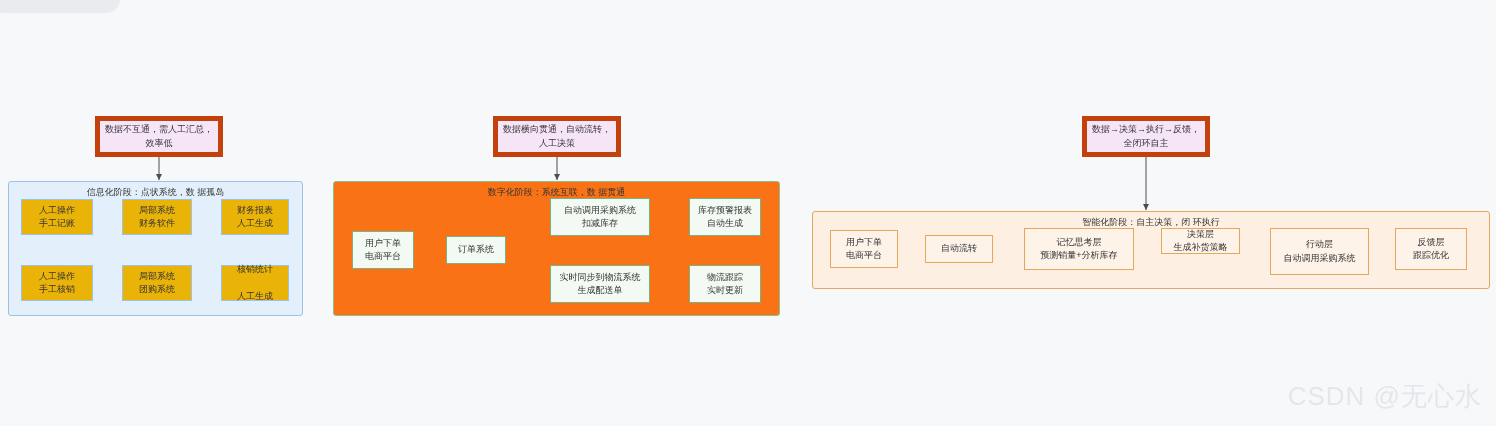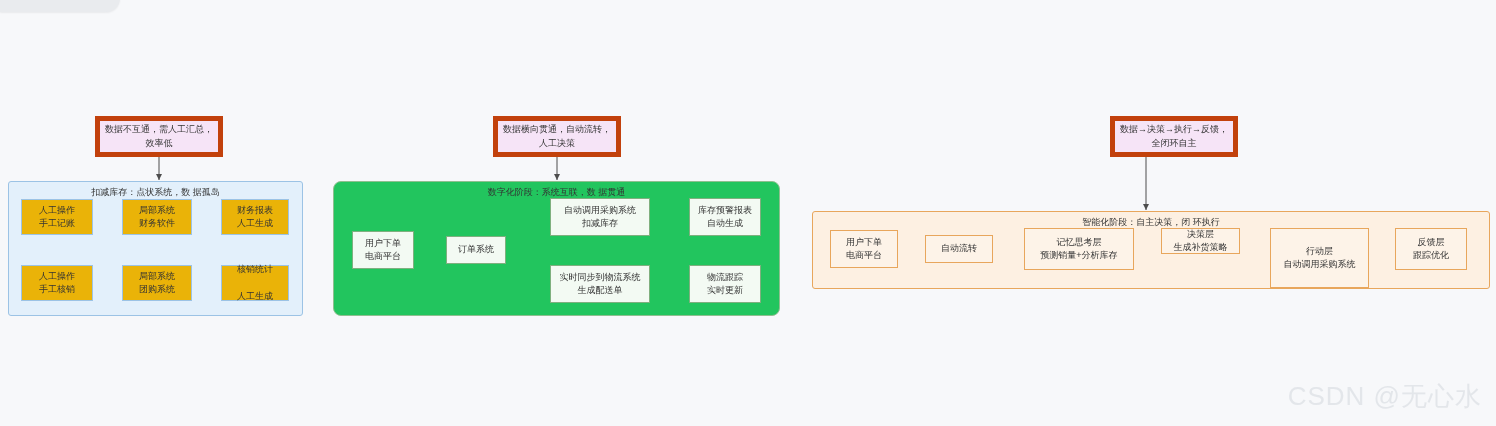--- a/index.html
+++ b/index.html
@@ -32,21 +32,21 @@
   .group-title{
     position:absolute;top:4px;left:0;right:0;text-align:center;
     font-size:9px;color:#333;line-height:1.5;
     padding:0 8px;
   }
 
   
   .g-blue{background:#e3f0fb;border-color:#9cc3e5;}
   .n-blue{background:#eab308;border-color:#9cc3e5;}
 
-  .g-green{background:#22c55e;border-color:#8fbf8f;border-radius:8px;}
+  .g-green{background:#f97316;border-color:#8fbf8f;}
   .n-green{background:#f3faf3;border-color:#7fb07f;}
 
   .g-orange{background:#fdf0e2;border-color:#e8a65c;}
   .n-orange{background:#fdf3e8;border-color:#e8a65c;}
 
   .note{
     position:absolute;box-sizing:border-box;
     display:flex;flex-direction:column;align-items:center;justify-content:center;
     text-align:center;font-size:9px;color:#333;line-height:1.55;
     background:#f6e4f7;border:5px solid #c2410c;
@@ -98,28 +98,28 @@
   </svg>
 
   <div class="note" style="left:95px;top:116px;width:128px;height:41px;">
     <span class="ln">数据不互通，需人工汇总，</span>
     <span class="ln">效率低</span>
   </div>
   <div class="note" style="left:493px;top:116px;width:128px;height:41px;">
     <span class="ln">数据横向贯通，自动流转，</span>
     <span class="ln">人工决策</span>
   </div>
-  <div class="note" style="left:1082px;top:116px;width:128px;height:41px;margin-left:28px;">
+  <div class="note" style="left:1082px;top:116px;width:128px;height:41px;">
     <span class="ln">数据→决策→执行→反馈，</span>
     <span class="ln">全闭环自主</span>
   </div>
 
   <div class="group g-blue" style="left:8px;top:181px;width:295px;height:135px;">
     <div class="group-title">
-      <span class="ln">扣减库存：点状系统，数</span>
+      <span class="ln">信息化阶段：点状系统，数</span>
       <span class="ln">据孤岛</span>
     </div>
   </div>
 
   <div class="node n-blue" style="left:21px;top:199px;width:72px;height:36px;">
     <span class="ln">人工操作</span>
     <span class="ln">手工记账</span>
   </div>
   <div class="node n-blue" style="left:122px;top:199px;width:70px;height:36px;">
     <span class="ln">局部系统</span>
@@ -189,21 +189,21 @@
     <span class="ln">自动流转</span>
   </div>
   <div class="node n-orange" style="left:1024px;top:228px;width:110px;height:42px;">
     <span class="ln">记忆思考层</span>
     <span class="ln">预测销量+分析库存</span>
   </div>
   <div class="node n-orange" style="left:1161px;top:228px;width:79px;height:26px;">
     <span class="ln">决策层</span>
     <span class="ln">生成补货策略</span>
   </div>
-  <div class="node n-orange" style="left:1270px;top:228px;width:99px;height:60px;">
+  <div class="node n-orange" style="left:1270px;top:228px;width:99px;height:47px;">
     <span class="ln">行动层</span>
     <span class="ln">自动调用采购系统</span>
   </div>
   <div class="node n-orange" style="left:1395px;top:228px;width:72px;height:42px;">
     <span class="ln">反馈层</span>
     <span class="ln">跟踪优化</span>
   </div>
 
   <div class="watermark">CSDN @无心水</div>
 

